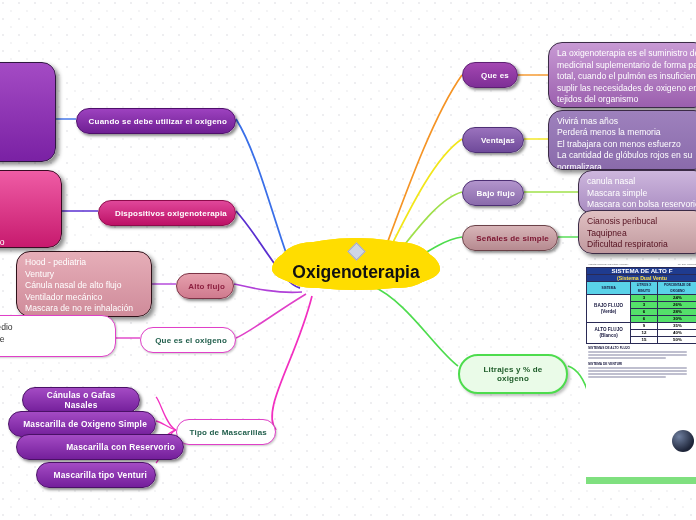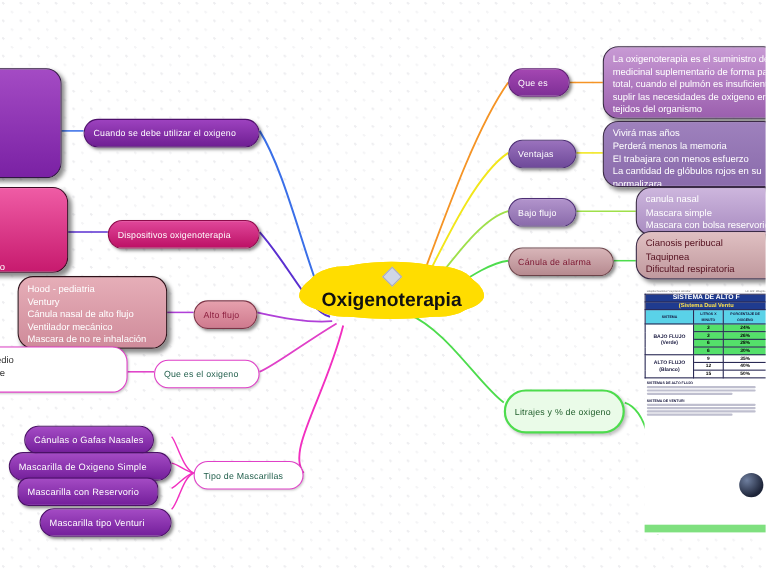--- a/index.html
+++ b/index.html
@@ -14,23 +14,23 @@
     background-position:0 0, 8px 8px;
   }
   #canvas{position:relative;width:696px;height:520px;}
   svg.lines{position:absolute;left:0;top:0;width:696px;height:520px;pointer-events:none;}
 
   .node{position:absolute;box-sizing:border-box;}
 
   
   .pill{
     border-radius:999px;
-    display:flex;align-items:center;justify-content:flex-start;
+    display:flex;align-items:center;justify-content:flex-end;
     text-align:center;
-    font-weight:normal;
+    font-weight:bold;
     letter-spacing:.2px;
     box-shadow:2px 2px 3px rgba(0,0,0,.45);
     padding:12px 8px;
   }
   
   .box{
     border-radius:14px;
     box-shadow:3px 3px 4px rgba(0,0,0,.45);
     padding:5px 8px;
     box-sizing:border-box;
@@ -137,21 +137,21 @@
   
   #n-tipomasc{left:176px;top:419px;width:100px;height:22px;
     background:#fff;color:#1f5d4a;font-size:8px;
     border:1.5px solid #e040c8;box-shadow:1px 1px 2px rgba(0,0,0,.2);}
   .masc{
     background:linear-gradient(180deg,#a44bc4,#741f9b);
     color:#fff;font-size:8.4px;border:1px solid #4a1166;height:20px;
   }
   #m0{left:22px;top:387px;width:118px;}
   #m1{left:8px;top:411px;width:148px;}
-  #m2{left:16px;top:434px;width:128px;border-radius:10px;}
+  #m2{left:16px;top:434px;width:168px;}
   #m3{left:36px;top:462px;width:120px;}
 
   
   .tbl{width:100%;border-collapse:collapse;font-size:3.6px;}
   .tbl td,.tbl th{border:.5px solid #2a2a55;padding:0;text-align:center;line-height:6px;}
   .t-title{background:#1f3b8f;color:#fff;font-weight:bold;font-size:6.2px;line-height:8px;}
   .t-sub{background:#1f3b8f;color:#ffe14d;font-weight:bold;font-size:5.2px;line-height:7px;}
   .t-head{background:#5ad2e8;color:#14143c;font-weight:bold;font-size:3.2px;}
   .t-green{background:#54e06a;font-weight:bold;font-size:4.4px;}
   .t-white{background:#fff;font-weight:bold;font-size:4.4px;}
@@ -233,21 +233,21 @@
   <div class="node pill" id="n-bajo">
     <span>Bajo flujo</span>
   </div>
   <div class="node box" id="b-bajo">
     <span class="ln">canula nasal</span>
     <span class="ln">Mascara simple</span>
     <span class="ln">Mascara con bolsa reservorio</span>
   </div>
 
   <div class="node pill" id="n-senales">
-    <span>Cánula de alarma</span>
+    <span>Señales de simple</span>
   </div>
   <div class="node box" id="b-senales">
     <span class="ln">Cianosis peribucal</span>
     <span class="ln">Taquipnea</span>
     <span class="ln">Dificultad respiratoria</span>
   </div>
 
   <div class="node pill" id="n-litrajes">
     <span>Litrajes y % de oxigeno</span>
   </div>

